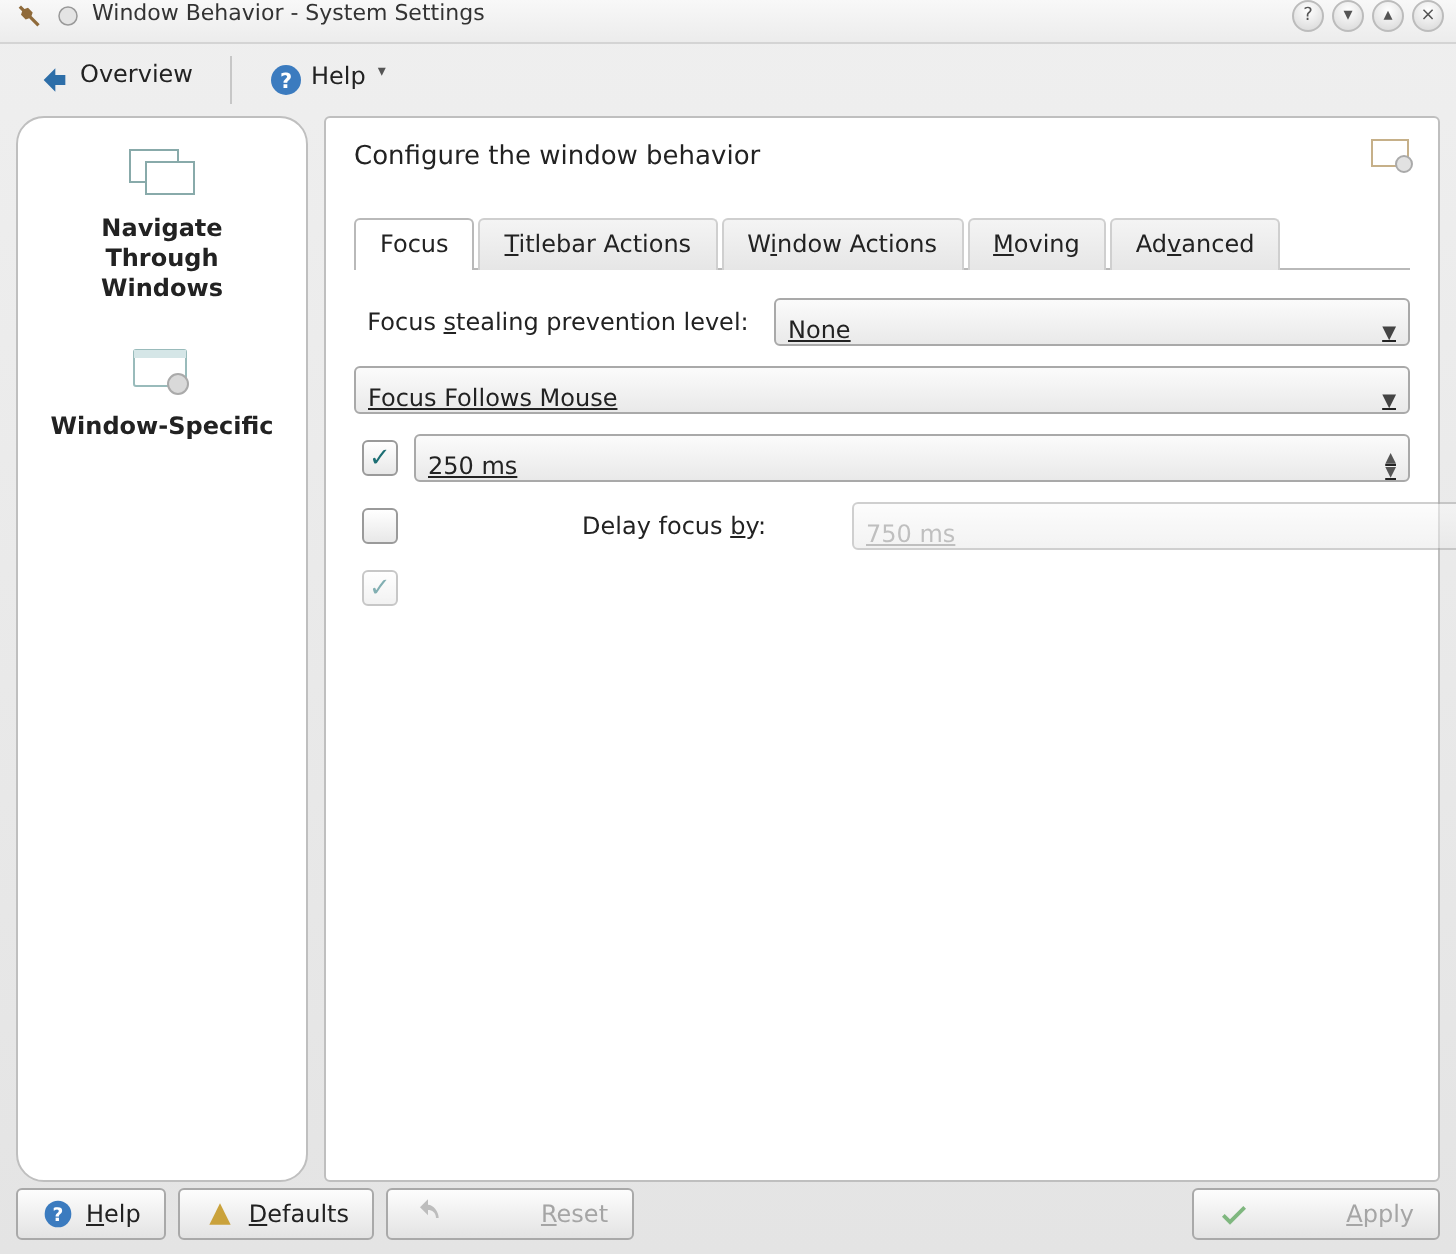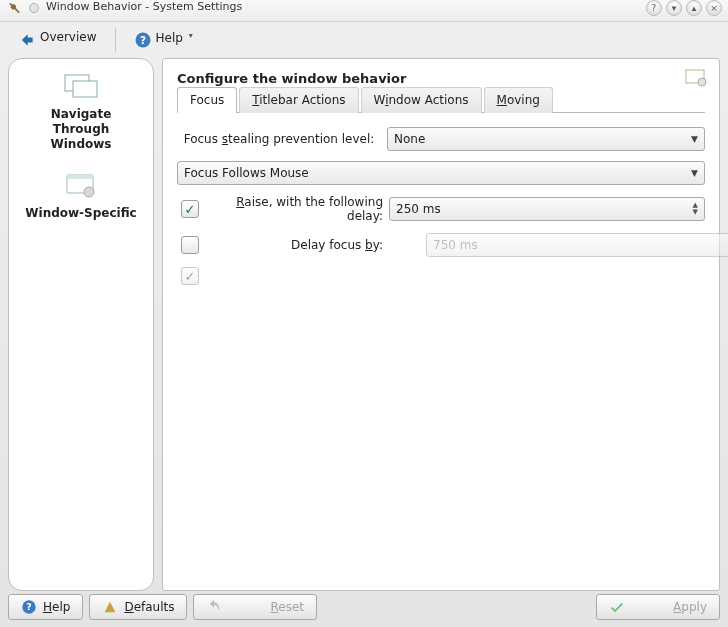--- a/index.html
+++ b/index.html
@@ -22,36 +22,36 @@
   
   .main { display: flex; position:absolute; top:58px; bottom:36px; left:8px; right:8px; gap:8px;}
   .sidebar { width: 146px; background:#fff; border:1px solid #bfbfbf; border-radius:14px; padding:4px 0; display:flex; flex-direction:column; }
   .side-item { display:flex; flex-direction:column; align-items:center; padding:8px 4px 10px; text-align:center; line-height:1.25; cursor:default;}
   .side-item .side-icon { width:48px; height:32px; margin-bottom:4px; display:flex; align-items:center; justify-content:center;}
   .side-item span.lbl { font-weight:600; font-size:12px; max-width:130px;}
   .side-item.selected { background: linear-gradient(to bottom,#1aa2a8,#0b7c82); color:#fff; }
   .side-item:not(.selected) { color:#222; }
 
   .content { flex:1; background:#fff; border:1px solid #bfbfbf; border-radius:3px; padding:12px 14px; position:relative;}
-  .content h2 { font-size:13px; font-weight:700; margin-bottom:0; }
+  .content h2 { font-size:13px; font-weight:400; margin-bottom:22px; }
   .section-icon { position:absolute; top:10px; right:12px; width:22px; height:18px; }
 
   
   .tabs { display:flex; border-bottom:1px solid #b9b9b9; margin-bottom:14px; gap:0;}
   .tab { padding:5px 12px 6px; font-size:12px; border:1px solid transparent; border-bottom:none; border-top-left-radius:3px; border-top-right-radius:3px; position:relative; top:1px; cursor:default;}
   .tab .u { text-decoration: underline; }
   .tab.active { background:#fff; border-color:#b9b9b9; font-weight:400;}
   .tab:not(.active) { background:linear-gradient(to bottom,#f4f4f4,#e6e6e6); border-color:#cfcfcf; margin-left:2px;}
 
   
   .form-row { display:flex; align-items:center; margin-bottom:10px; }
   .form-row .lbl { width:210px; text-align:center; padding-right:6px; font-size:12px;}
   .form-row .lbl.disabled, .checkbox-label.disabled { color:#a5a5a5;}
   .form-row .control { flex:1;}
-  .combo, .spin { width:100%; height:24px; border:1px solid #a9a9a9; border-radius:3px; background:linear-gradient(to bottom,#fbfbfb,#e9e9e9); display:flex; align-items:center; padding:0 6px; font-size:12px; position:relative;}
+  .combo, .spin { width:100%; height:24px; border:1px solid #a9a9a9; border-radius:3px; background:linear-gradient(to bottom,#fbfbfb,#e9e9e9); display:flex; align-items:flex-end; padding:0 6px; font-size:12px; position:relative;text-decoration:underline;}
   .combo .arrow { margin-left:auto; font-size:9px; color:#444;}
   .spin.disabled, .combo.disabled { opacity:.55; color:#8c8c8c;margin-left:37px;}
   .spin .spinbtns { margin-left:auto; display:flex; flex-direction:column; gap:0; font-size:7px; color:#555; line-height:7px;}
   .checkbox { width:18px; height:18px; border:1px solid #9a9a9a; border-radius:3px; background:linear-gradient(to bottom,#fff,#e8e8e8); display:flex; align-items:center; justify-content:center; margin-right:8px; flex-shrink:0;}
   .checkbox.checked::after { content:"✓"; color:#1d6f74; font-weight:bold; font-size:13px;}
   .checkbox.disabled { opacity:.55;}
   .check-row { display:flex; align-items:center; margin-bottom:10px; margin-left:4px;}
   .check-row .checkbox-label { font-size:12px; }
   .check-row .checkbox-label .u {text-decoration:underline;}
   .check-row.has-control .checkbox-label { width:182px; text-align:right; padding-right:6px;}
@@ -141,20 +141,21 @@
           <rect x="1" y="1" width="18" height="13" fill="#fff" stroke="#c6b089"></rect>
           <circle cx="17" cy="13" r="4" fill="#e2e2e2" stroke="#aaa"></circle>
         </svg>
     </span>
 
     <div class="tabs">
       <div class="tab active"><span>Focus</span></div>
       <div class="tab"><span class="u">T</span>itlebar Actions</div>
       <div class="tab">W<span class="u">i</span>ndow Actions</div>
       <div class="tab"><span class="u">M</span>oving</div>
+      <div class="tab">Ad<span class="u">v</span>anced</div>
     </div>
 
     <div class="form-row">
       <div class="lbl">Focus <span style="text-decoration:underline">s</span>tealing prevention level:</div>
       <div class="control">
         <div class="combo">
           <span>None</span>
           <span class="arrow">▼</span>
         </div>
       </div>
@@ -164,21 +165,20 @@
       <div class="control">
         <div class="combo">
           <span>Focus Follows Mouse</span>
           <span class="arrow">▼</span>
         </div>
       </div>
     </div>
 
     <div class="check-row has-control">
       <div class="checkbox checked"></div>
-      <div class="checkbox-label"><span class="u">R</span>aise, with the following delay:</div>
       <div class="control">
         <div class="spin">
           <span>250 ms</span>
           <span class="spinbtns">
               <span>▲</span>
               <span>▼</span>
             </span>
         </div>
       </div>
     </div>

